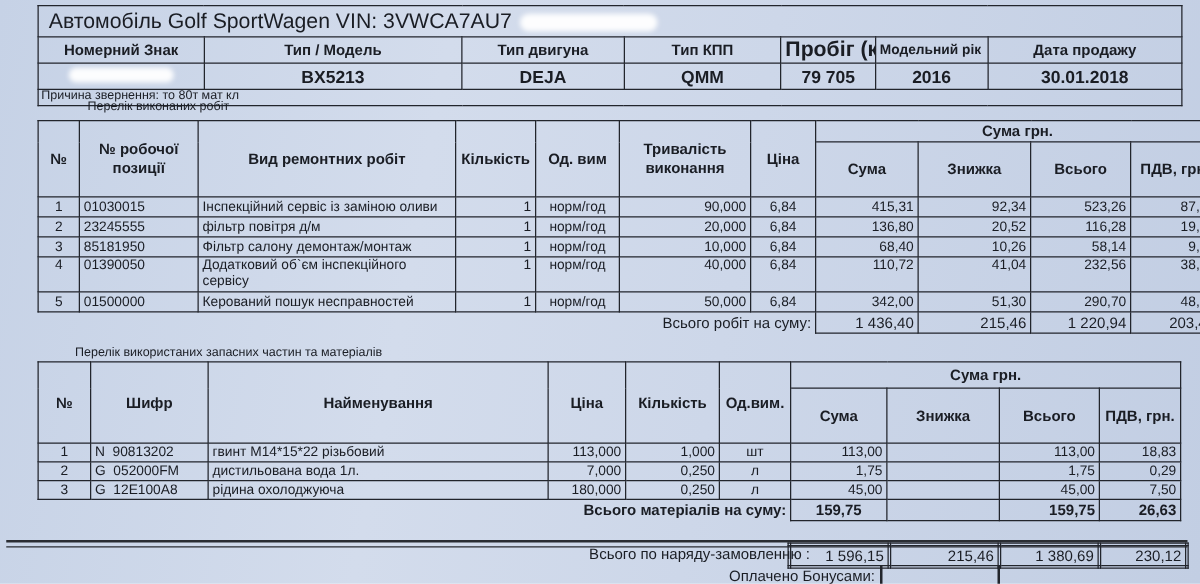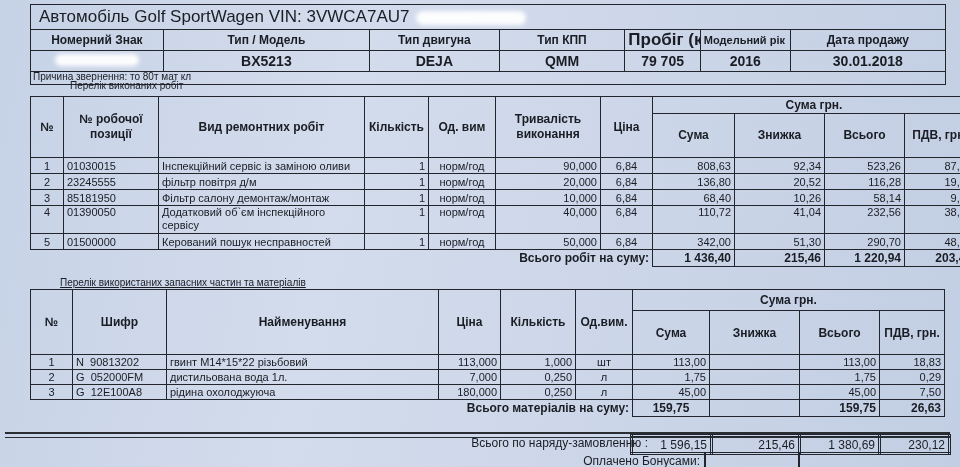--- a/index.html
+++ b/index.html
@@ -21,22 +21,22 @@
     #car td { height:20px; font-size:12px;margin-left:12px; }
     #car .title { font-size:17px; text-align:left; padding-left:8px; height:24px; font-weight:normal; }
     #car .val { font-size:14px; font-weight:bold; text-align:center; }
     #car .lbl { font-size:12px; font-weight:bold; text-align:center; }
     .reason { left:33px; top:71px; font-size:10px; }
     .cap1 { left:70px; top:80px; font-size:10px; }
     
     #works { left:30px; top:96px; width:916px; }
     #works td { font-size:11px; height:15px; }
     #works .h td { font-weight:bold; font-size:12px; text-align:center; white-space:normal; line-height:15px; }
-    #works .total td { font-weight:bold; font-size:12px; height:16px;margin-top:16px; }
-    .cap2 { left:60px; top:277px; font-size:10px;text-decoration:underline; }
+    #works .total td { font-weight:normal; font-size:12px; height:16px;margin-top:16px; }
+    .cap2 { left:60px; top:277px; font-size:10px; }
     
     #parts { left:30px; top:289px; width:914px; }
     #parts td { font-size:11px; height:14px; }
     #parts .h td { font-weight:bold; font-size:12px; text-align:center; }
     #parts .total td { font-weight:bold; font-size:12px; height:16px; }
     .sep { left:5px; top:432px; width:945px; height:3px; border-top:2px solid #2a2d33; border-bottom:1px solid #2a2d33; }
     #grand { left:630px; top:434px; width:318px; }
     #grand td { font-size:12px; height:15px; border:3px double #22252c; }
     .grand-lbl { left:420px; top:436px; width:228px; text-align:right; font-size:12px; }
     .bonus-lbl { left:450px; top:454px; width:250px; text-align:right; font-size:12px; }
@@ -120,21 +120,21 @@
     <td>ПДВ, грн.</td>
   </tr>
   <tr>
     <td class="ctr">1</td>
     <td>01030015</td>
     <td>Інспекційний сервіс із заміною оливи</td>
     <td class="num">1</td>
     <td class="ctr">норм/год</td>
     <td class="num">90,000</td>
     <td class="ctr">6,84</td>
-    <td class="num">808,63</td>
+    <td class="num">415,31</td>
     <td class="num">92,34</td>
     <td class="num">523,26</td>
     <td class="num">87,21</td>
   </tr>
   <tr>
     <td class="ctr">2</td>
     <td>23245555</td>
     <td>фільтр повітря д/м</td>
     <td class="num">1</td>
     <td class="ctr">норм/год</td>

